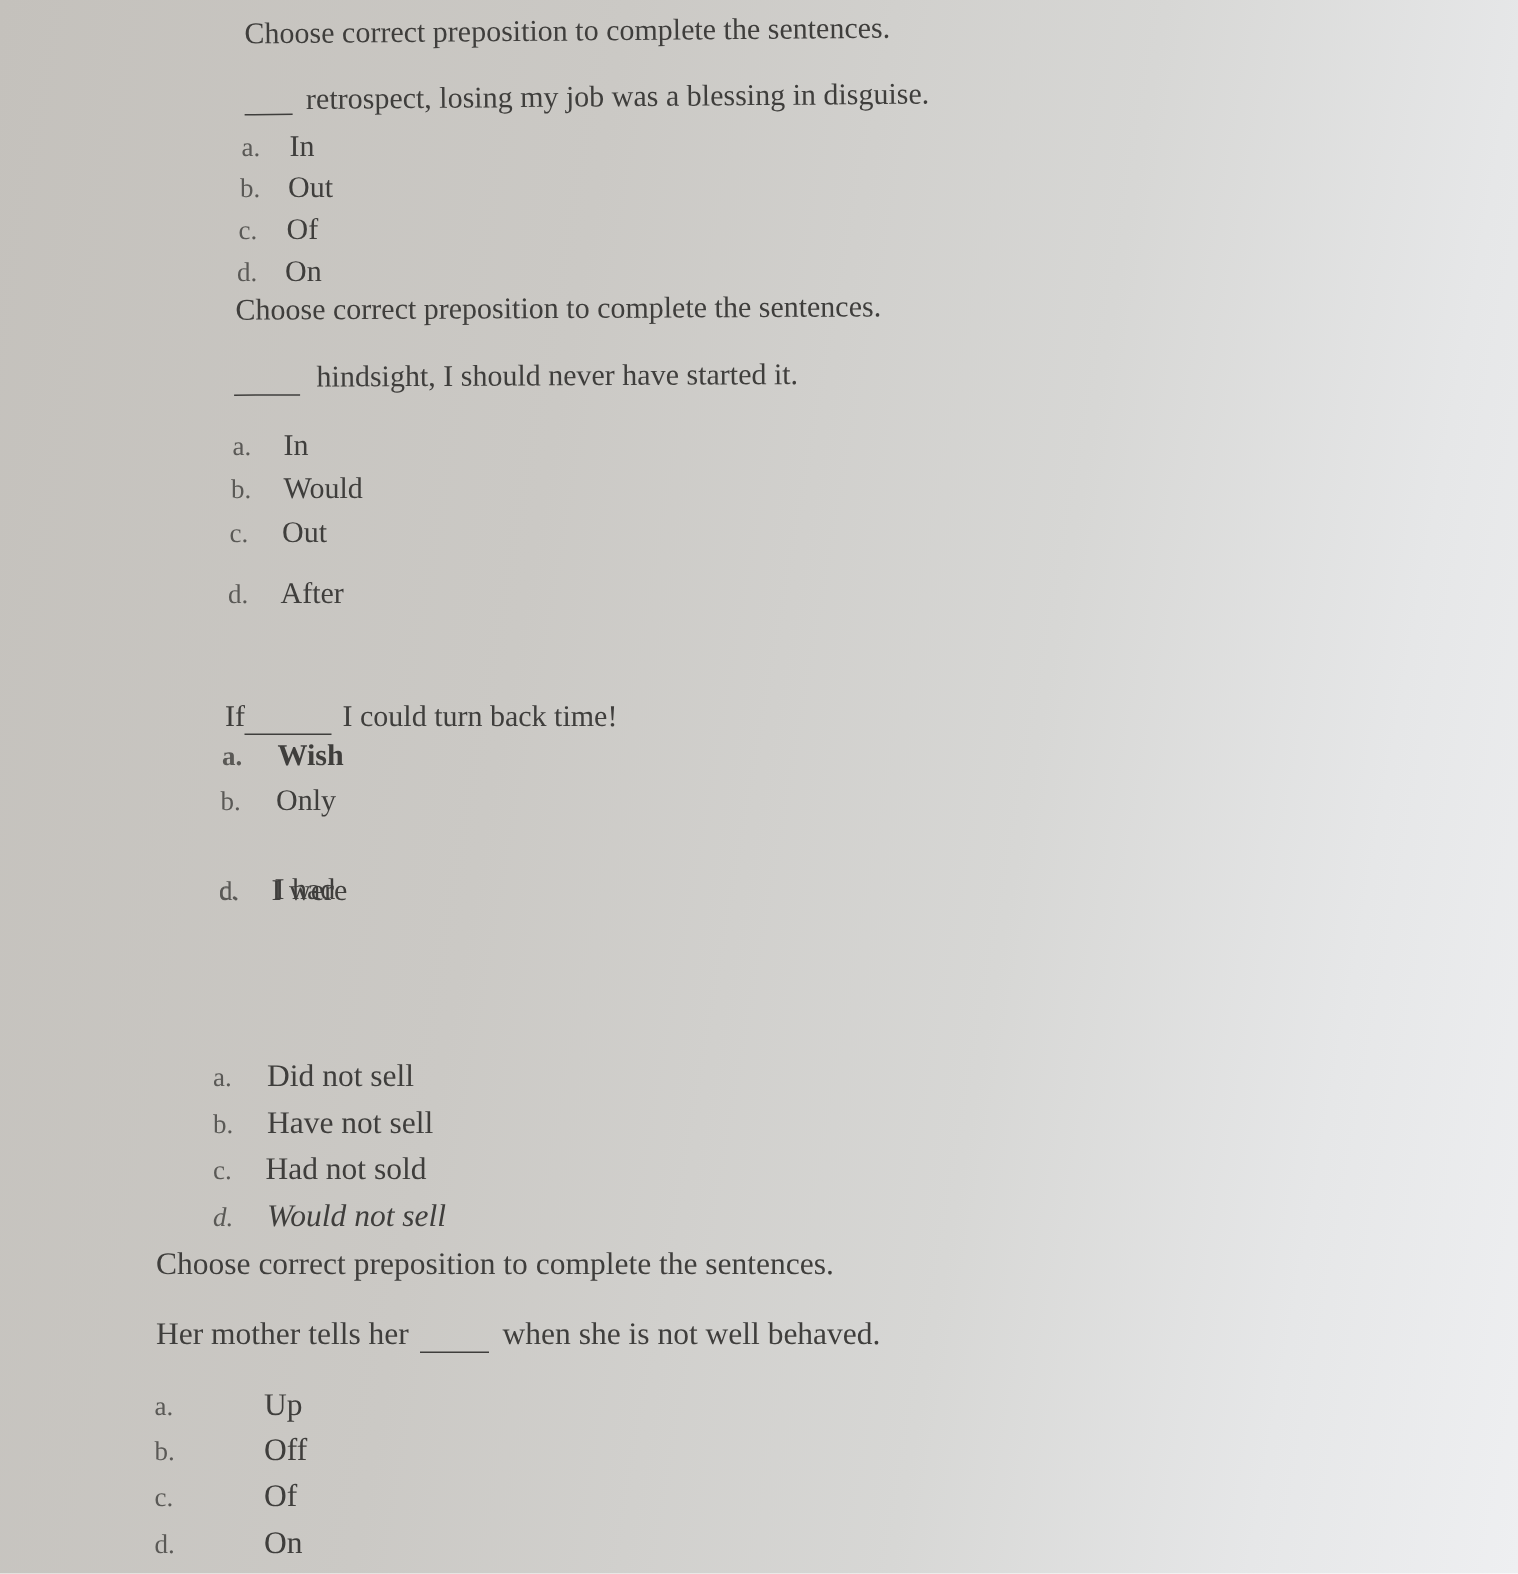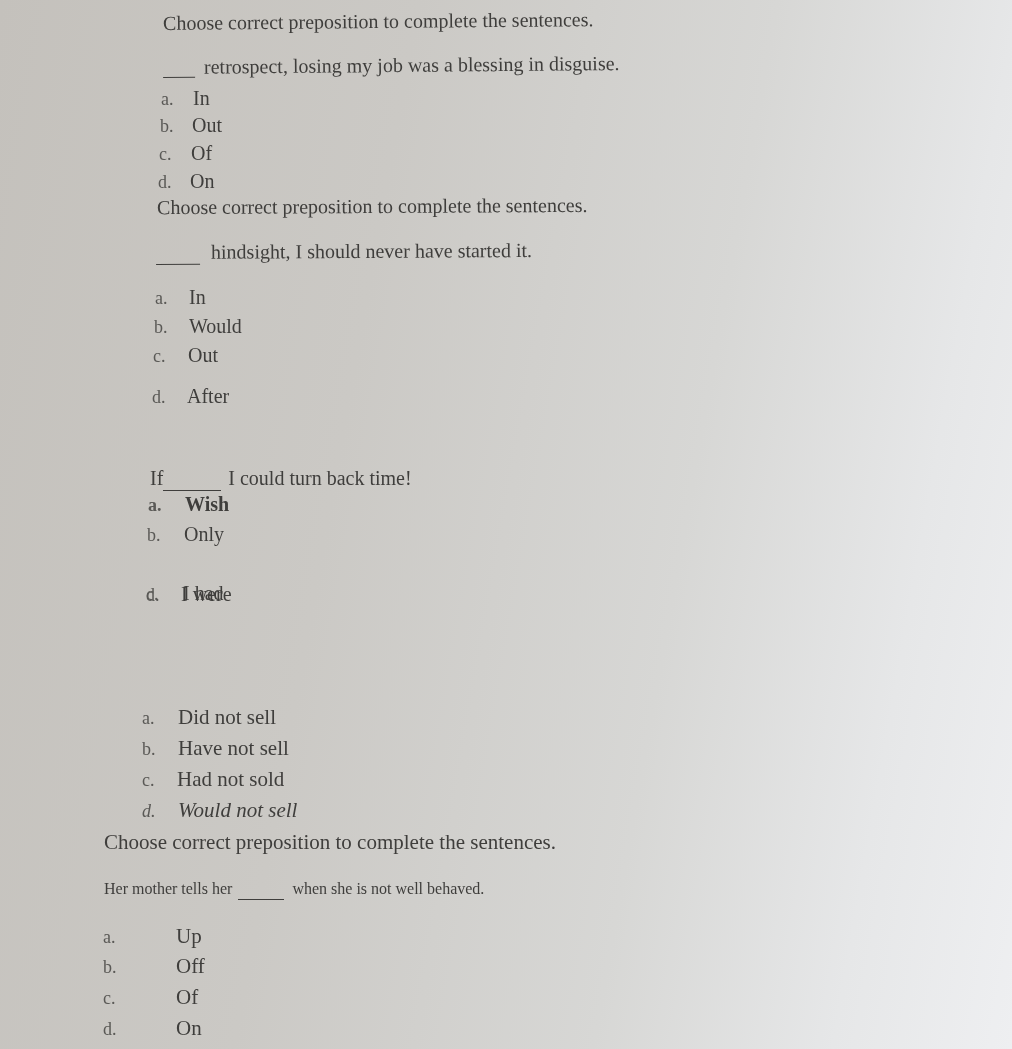--- a/index.html
+++ b/index.html
@@ -105,21 +105,21 @@
     <span class="opt-letter" style="width:36px;">b.</span><span class="opt-text">Have not sell</span>
   </div>
   <div class="line" style="left:142px; top:767px; font-size:21px;">
     <span class="opt-letter" style="width:35px;">c.</span><span class="opt-text">Had not sold</span>
   </div>
   <div class="line" style="left:142px; top:798px; font-size:21px;font-style:italic;">
     <span class="opt-letter" style="width:36px;">d.</span><span class="opt-text">Would not sell</span>
   </div>
 
   <div class="line instr" style="left:104px; top:830px; font-size:21px;">Choose correct preposition to complete the sentences.</div>
-  <div class="line stem" style="left:104px; top:877px; font-size:16px;">
+  <div class="line stem" style="left:104px; top:877px; font-size:21px;">
     <span>Her mother tells her</span>
     <span class="blank" style="width:46px; margin-left:2px;"></span>
     <span style="margin-left:4px;">when she is not well behaved.</span>
   </div>
   <div class="line" style="left:103px; top:924px; font-size:21px;">
     <span class="opt-letter" style="width:73px;">a.</span><span class="opt-text">Up</span>
   </div>
   <div class="line" style="left:103px; top:954px; font-size:21px;">
     <span class="opt-letter" style="width:73px;">b.</span><span class="opt-text">Off</span>
   </div>

